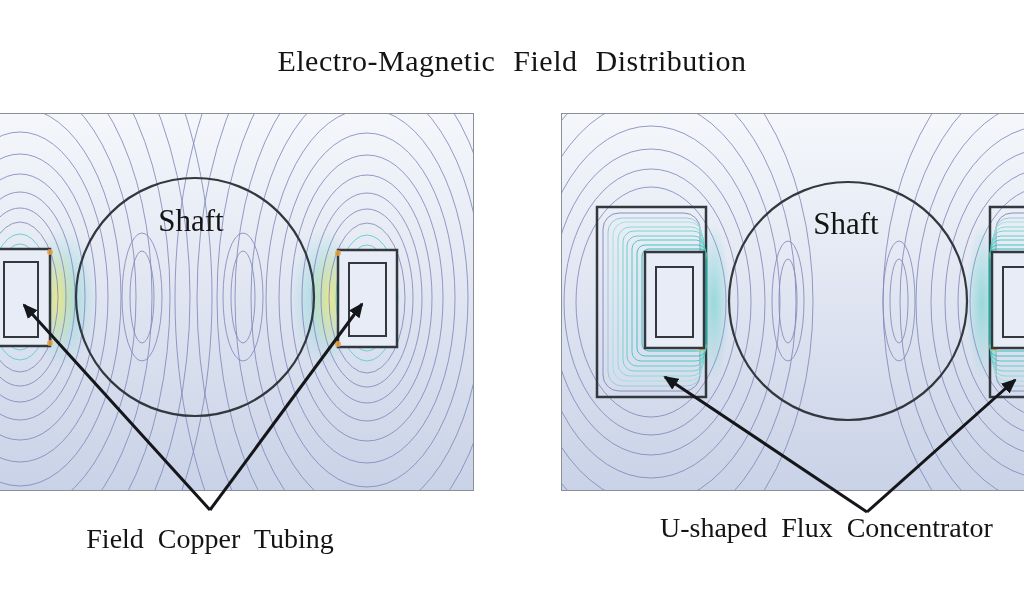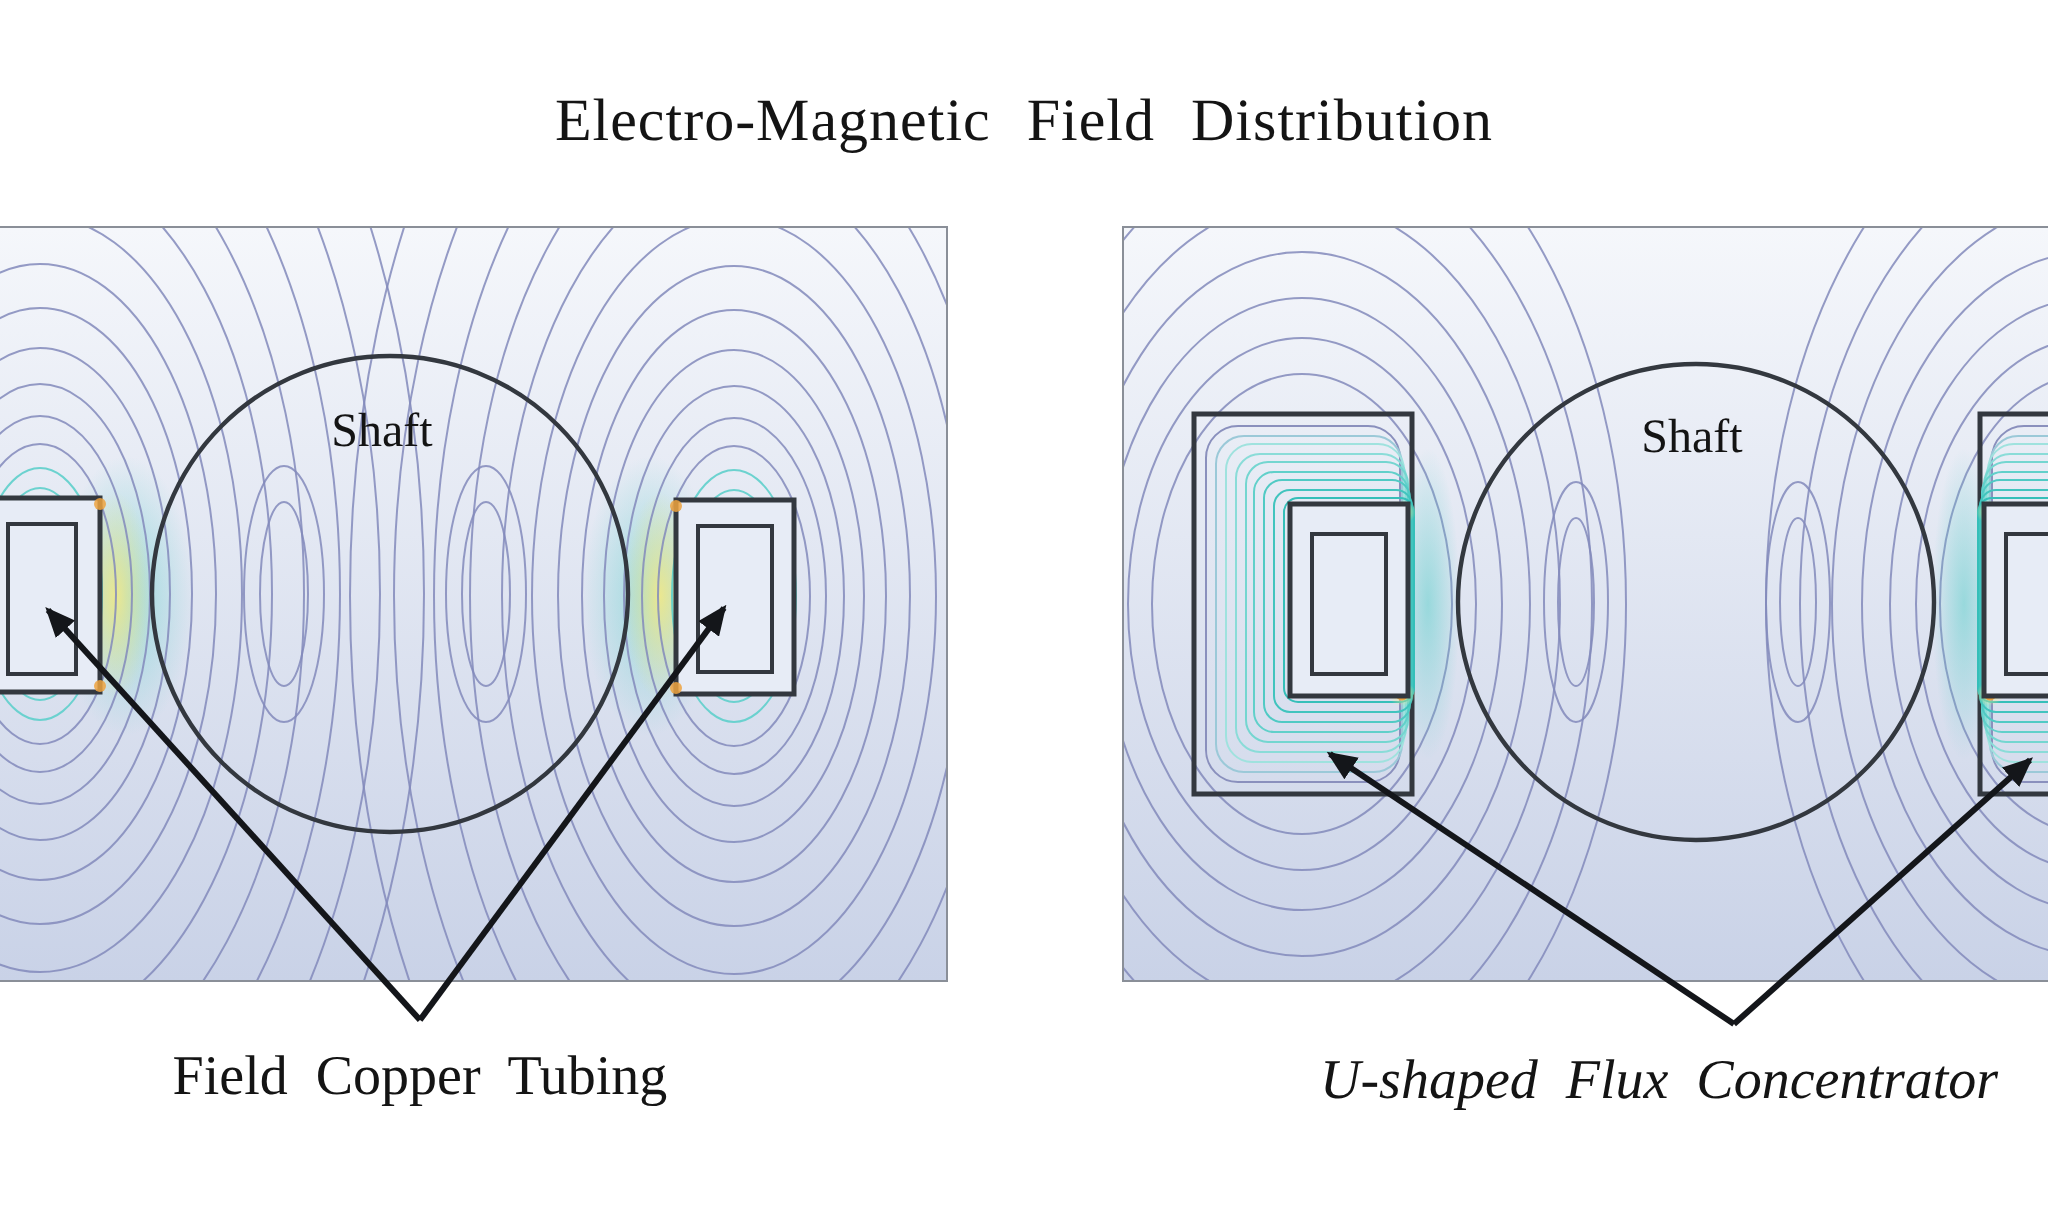--- a/index.html
+++ b/index.html
@@ -16,28 +16,28 @@
   .panel{
     position:absolute;top:113px;height:376px;
     border:1.5px solid var(--panel-border);
     box-sizing:content-box;
   }
   .panel-left{left:-48px;width:520px;}
   .panel-right{left:561px;width:524px;}
   .panel svg{display:block;}
   .shaft-label{
     position:absolute;width:120px;text-align:center;
-    font-size:24px;color:var(--text);
+    font-size:31px;color:var(--text);
   }
   .caption{
     position:absolute;font-size:28px;word-spacing:7px;color:var(--text);
     white-space:nowrap;
   }
   .caption-left{left:0;top:523px;width:420px;text-align:center;}
-  .caption-right{left:660px;top:525px;font-style:italic;}
+  .caption-right{left:660px;top:512px;}
   .overlay{position:absolute;left:0;top:0;pointer-events:none;}
   
   .fl{fill:none;stroke:var(--field-line);stroke-width:1;opacity:.85;}
   .cy{fill:none;stroke:var(--cyan-line);stroke-width:1;opacity:.9;}
   .outline{fill:none;stroke:var(--shaft-outline);}
   .coil{fill:var(--coil-fill);stroke:var(--coil-outline);}
   .arrowline{fill:none;stroke:var(--arrow);stroke-width:3;}
   .s-bg-top{stop-color:var(--panel-bg-top);}
   .s-bg-bot{stop-color:var(--panel-bg-bottom);}
   .s-yel0{stop-color:var(--hotspot-yellow);stop-opacity:.95;}

